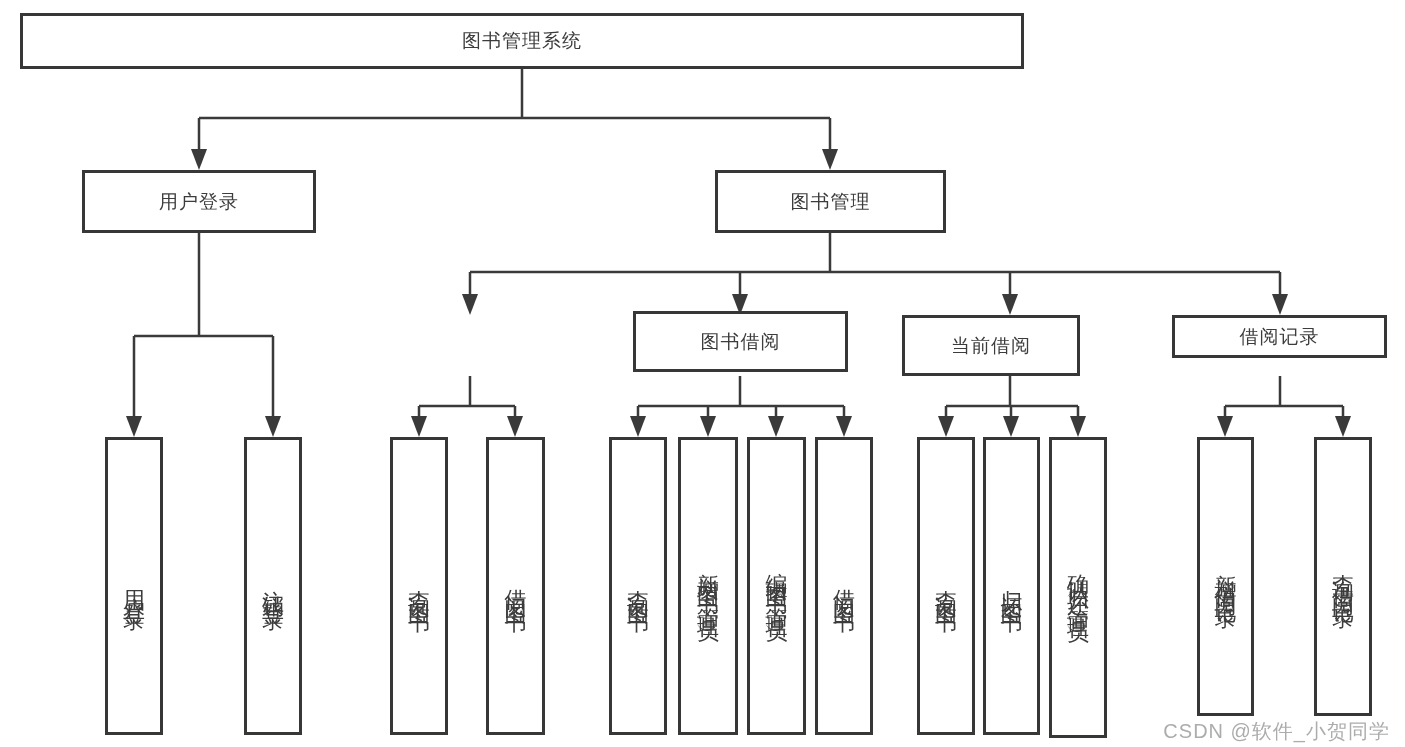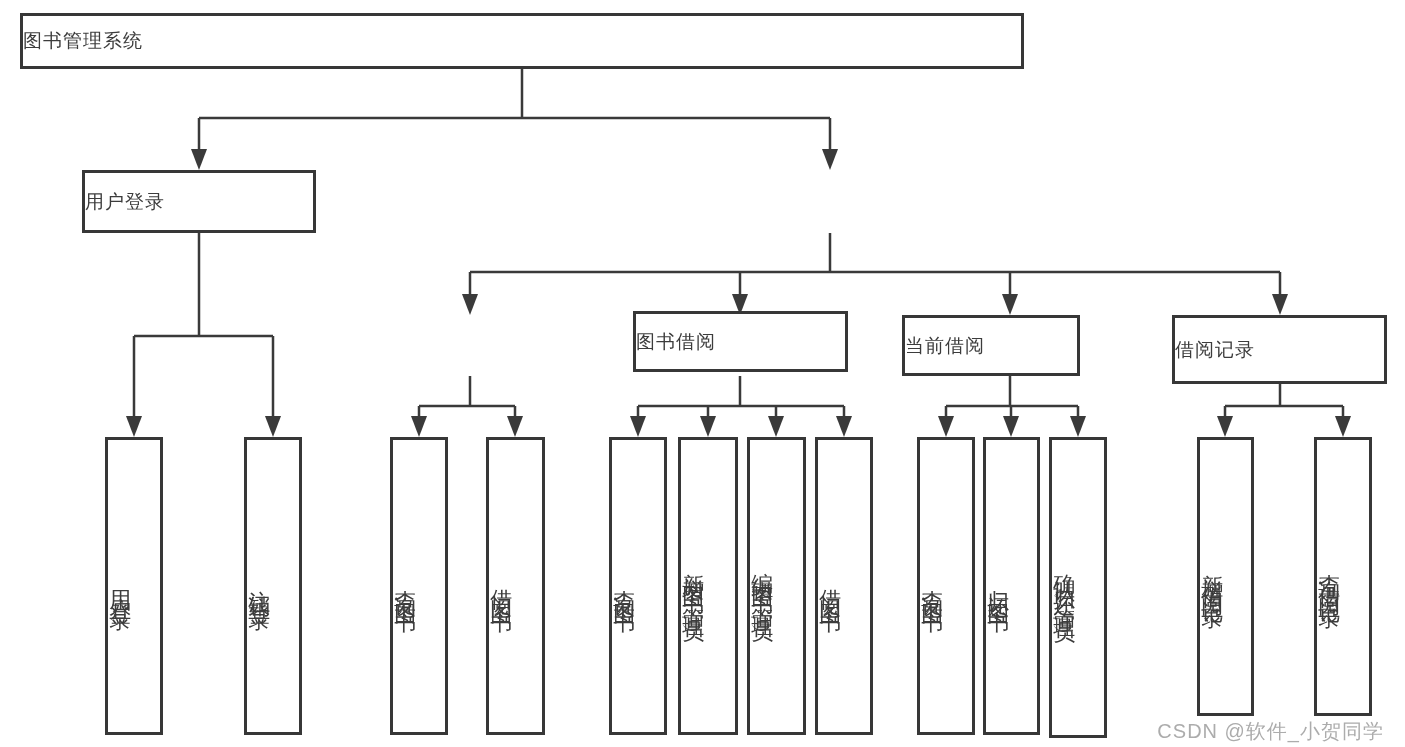--- a/index.html
+++ b/index.html
@@ -30,39 +30,40 @@
     fill: #3a3a3a;
     stroke: none;
   }
   .node {
     position: absolute;
     box-sizing: border-box;
     background: #ffffff;
     border: 3px solid #373737;
     display: flex;
     align-items: center;
+    justify-content: center;
   }
   .node.hnode span {
     font-size: 19px;
     color: #3c3c3c;
     letter-spacing: 1px;
     white-space: nowrap;
   }
   .node.leaf span {
     writing-mode: vertical-rl;
     text-orientation: mixed;
     font-size: 22px;
     letter-spacing: 7px;
     line-height: 1.1;
     color: #3c3c3c;
     white-space: nowrap;
   }
   .watermark {
     position: absolute;
-    right: 21px;
+    right: 15px;
     top: 718px;
     font-size: 20px;
     color: #acacac;
     letter-spacing: 1px;
     white-space: nowrap;
   }
 </style>
 </head>
 <body>
 
@@ -118,28 +119,31 @@
     </g>
   </svg>
 
   <div class="node hnode" style="left:20px;top:13px;width:1004px;height:56px">
     <span>图书管理系统</span>
   </div>
 
   <div class="node hnode" style="left:82px;top:170px;width:234px;height:63px">
     <span>用户登录</span>
   </div>
+  <div class="node hnode" style="left:715px;top:170px;width:231px;height:63px">
+    <span>图书管理</span>
+  </div>
 
   <div class="node hnode" style="left:633px;top:311px;width:215px;height:61px">
     <span>图书借阅</span>
   </div>
   <div class="node hnode" style="left:902px;top:315px;width:178px;height:61px">
     <span>当前借阅</span>
   </div>
-  <div class="node hnode" style="left:1172px;top:315px;width:215px;height:69px">
+  <div class="node hnode" style="left:1172px;top:315px;width:215px;height:43px">
     <span>借阅记录</span>
   </div>
 
   <div class="node leaf" style="left:105px;top:437px;width:58px;height:298px">
     <span>用户登录</span>
   </div>
   <div class="node leaf" style="left:244px;top:437px;width:58px;height:298px">
     <span>注销登录</span>
   </div>
 

